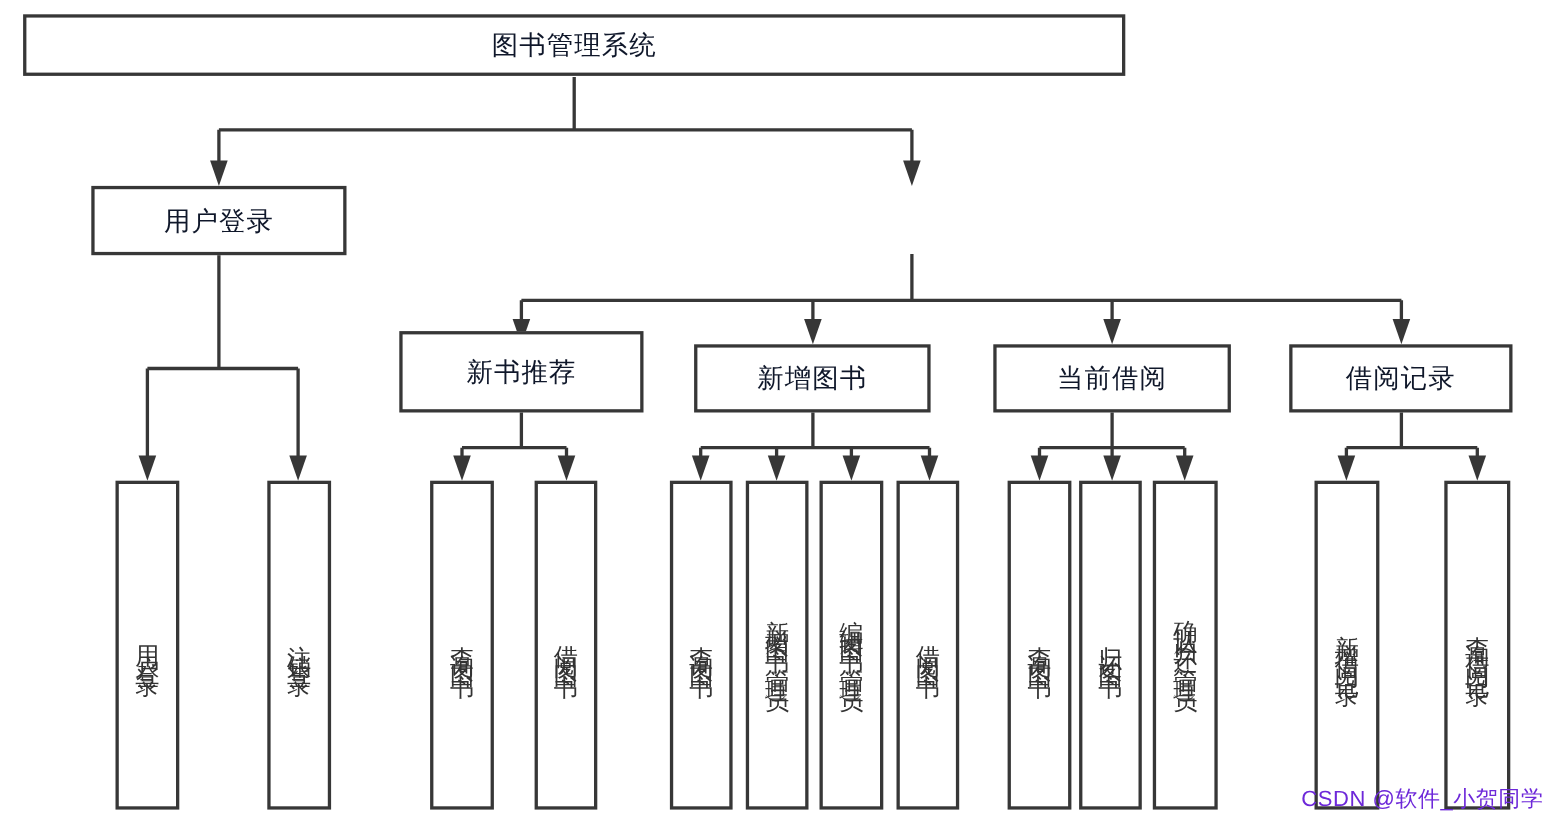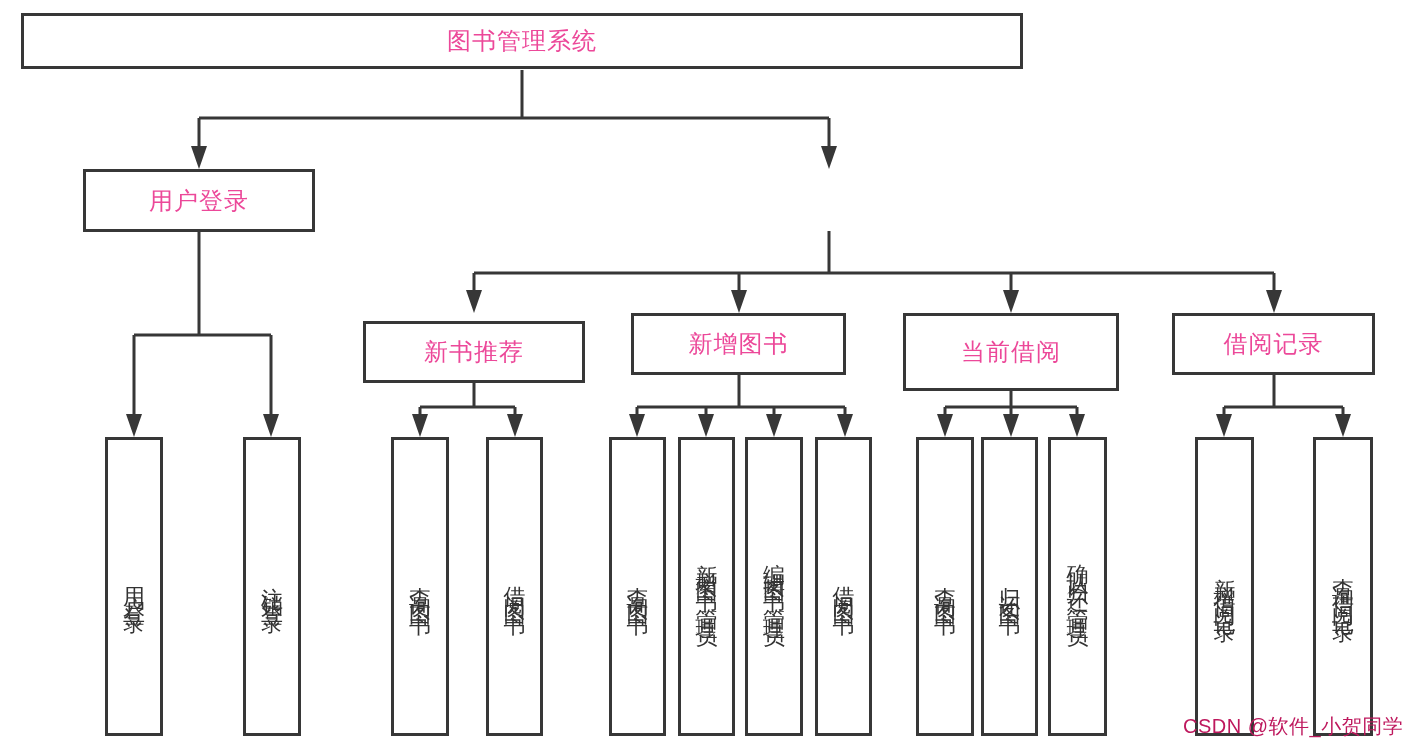--- a/index.html
+++ b/index.html
@@ -10,42 +10,42 @@
     font-family:"Liberation Sans", sans-serif;
     overflow:hidden;
   }
   #wires{position:absolute;left:0;top:0;z-index:1;}
   .hnode{
     position:absolute;
     box-sizing:border-box;
     background:#ffffff;
     border:3px solid #373737;
     display:flex;align-items:center;justify-content:center;
-    font-size:24px;color:#ec4899;
+    font-size:24px;color:#0f172a;
     letter-spacing:1px;
     z-index:2;
   }
   .vnode{
     position:absolute;
     box-sizing:border-box;
     background:#ffffff;
     border:3px solid #373737;
     display:flex;align-items:center;justify-content:center;
     writing-mode:vertical-rl;
     font-size:22px;color:#333333;
     letter-spacing:9px;
     line-height:1;
     overflow:hidden;
     z-index:2;
   }
   .watermark{
     position:absolute;
     left:1183px;top:713px;
     font-size:20px;
-    color:#be185d;
+    color:#6d28d9;
     white-space:nowrap;
     z-index:5;
     letter-spacing:0.5px;
   }
 </style>
 </head>
 <body>
 
 <div id="stage">
 
@@ -77,23 +77,23 @@
       <polygon points="1069,414 1085,414 1077,437"></polygon>
       <polygon points="1216,414 1232,414 1224,437"></polygon>
       <polygon points="1335,414 1351,414 1343,437"></polygon>
     </g>
   </svg>
 
   <div class="hnode" style="left:21px;top:13px;width:1002px;height:56px">图书管理系统</div>
 
   <div class="hnode" style="left:83px;top:169px;width:232px;height:63px">用户登录</div>
 
-  <div class="hnode" style="left:363px;top:321px;width:222px;height:62px">新书推荐</div>
+  <div class="hnode" style="left:363px;top:301px;width:222px;height:74px">新书推荐</div>
   <div class="hnode" style="left:631px;top:313px;width:215px;height:62px">新增图书</div>
-  <div class="hnode" style="left:903px;top:313px;width:216px;height:78px">当前借阅</div>
+  <div class="hnode" style="left:903px;top:313px;width:216px;height:62px">当前借阅</div>
   <div class="hnode" style="left:1172px;top:313px;width:203px;height:62px">借阅记录</div>
 
   <div class="vnode" style="left:105px;top:437px;width:58px;height:299px">用户登录</div>
   <div class="vnode" style="left:243px;top:437px;width:58px;height:299px">注销登录</div>
 
   <div class="vnode" style="left:391px;top:437px;width:58px;height:299px">查询图书</div>
   <div class="vnode" style="left:486px;top:437px;width:57px;height:299px">借阅图书</div>
 
   <div class="vnode" style="left:609px;top:437px;width:57px;height:299px">查询图书</div>
   <div class="vnode" style="left:678px;top:437px;width:57px;height:299px">新增图书（管理员）</div>

